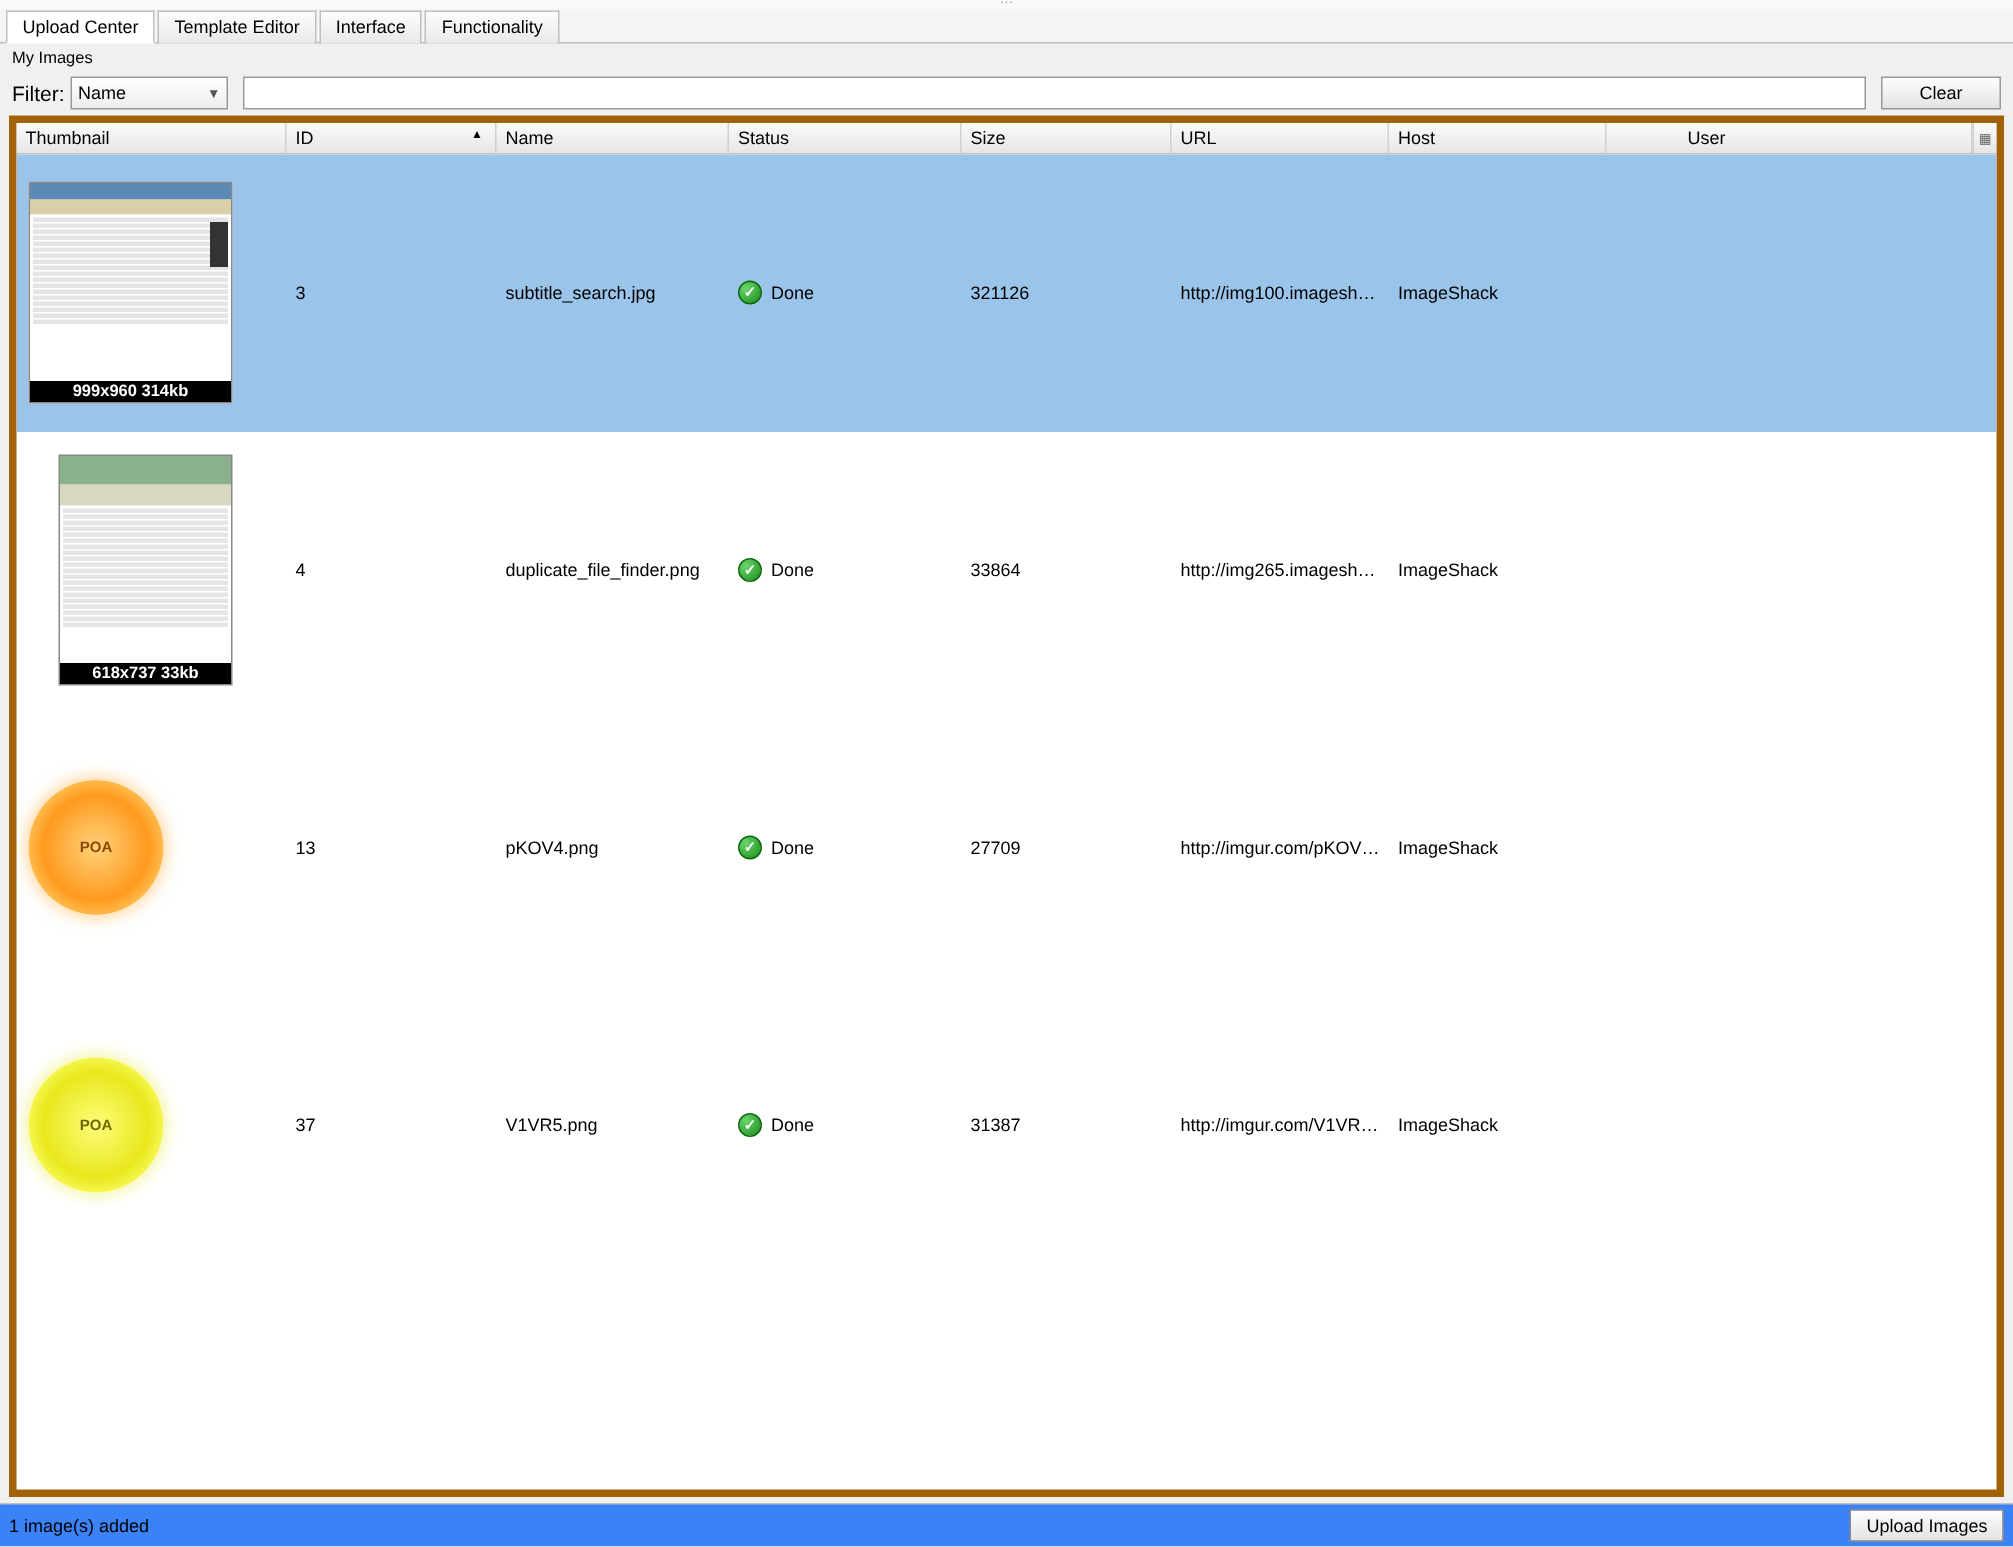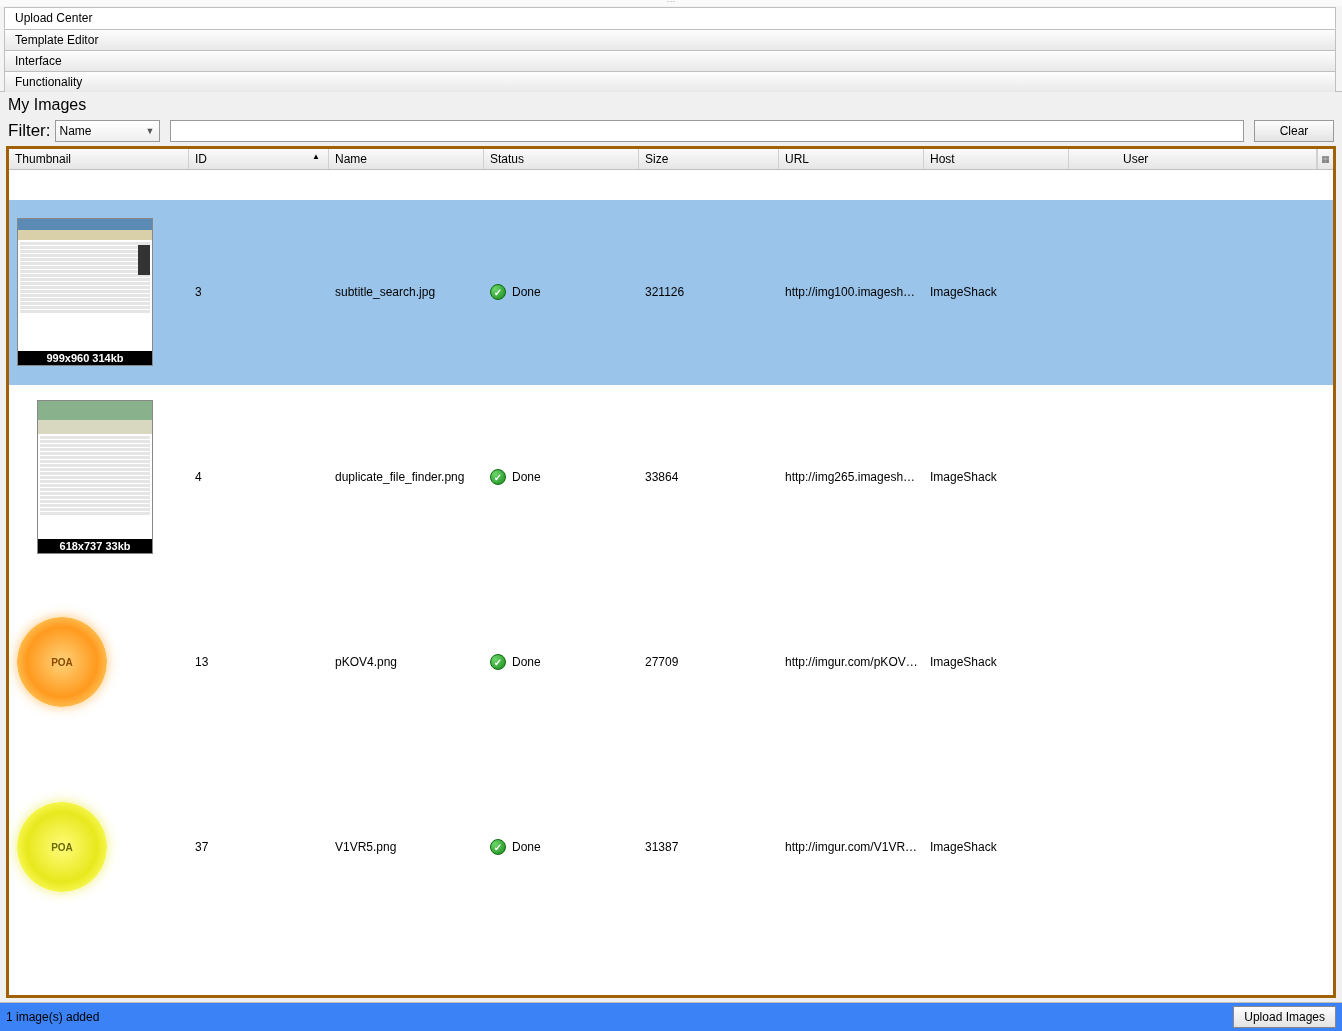--- a/index.html
+++ b/index.html
@@ -20,48 +20,47 @@
   text-align: center;
   font-size: 9px;
   color: #999;
   line-height: 2px;
 }
 .tabs {
   display: flex;
   border-bottom: 1px solid #bfbfbf;
   background: #f4f4f4;
   padding: 0 4px;
-  flex-direction: column;
 }
 .tab {
   padding: 3px 10px;
   border: 1px solid #bfbfbf;
   border-bottom: none;
   margin-right: 2px;
   background: linear-gradient(#fdfdfd,#e8e8e8);
   font-size: 12px;
   cursor: pointer;
   position: relative;
   top: 1px;
 }
 .tab.active {
   background: #fff;
   border-bottom: 1px solid #fff;
 }
 .section-label {
   padding: 4px 8px 2px 8px;
-  font-size: 16px;
+  font-size: 11px;
 }
 .filter-row {
   display: flex;
   align-items: center;
   padding: 4px 8px;
   gap: 4px;
 }
-.filter-row label { font-size: 17px; }
+.filter-row label { font-size: 14px; }
 .filter-select {
   width: 105px;
   height: 22px;
   border: 1px solid #999;
   background: linear-gradient(#fff,#eee);
   display: flex;
   align-items: center;
   justify-content: space-between;
   padding: 0 4px;
   font-size: 12px;
@@ -81,26 +80,25 @@
   height: 22px;
   border: 1px solid #999;
   background: linear-gradient(#fdfdfd,#e3e3e3);
   font-size: 12px;
   cursor: pointer;
   margin-left: 6px;
 }
 .table-container {
   flex: 1;
   margin: 0 6px 4px 6px;
-  border: 3px solid #a16207;
+  border: 5px solid #a16207;
   background: #fff;
   display: flex;
   flex-direction: column;
   overflow: hidden;
-  gap: 30px;
 }
 .thead {
   display: flex;
   background: linear-gradient(#fafafa,#e6e6e6);
   border-bottom: 1px solid #bfbfbf;
   font-size: 12px;
 }
 .th {
   padding: 3px 6px;
   border-right: 1px solid #d0d0d0;

